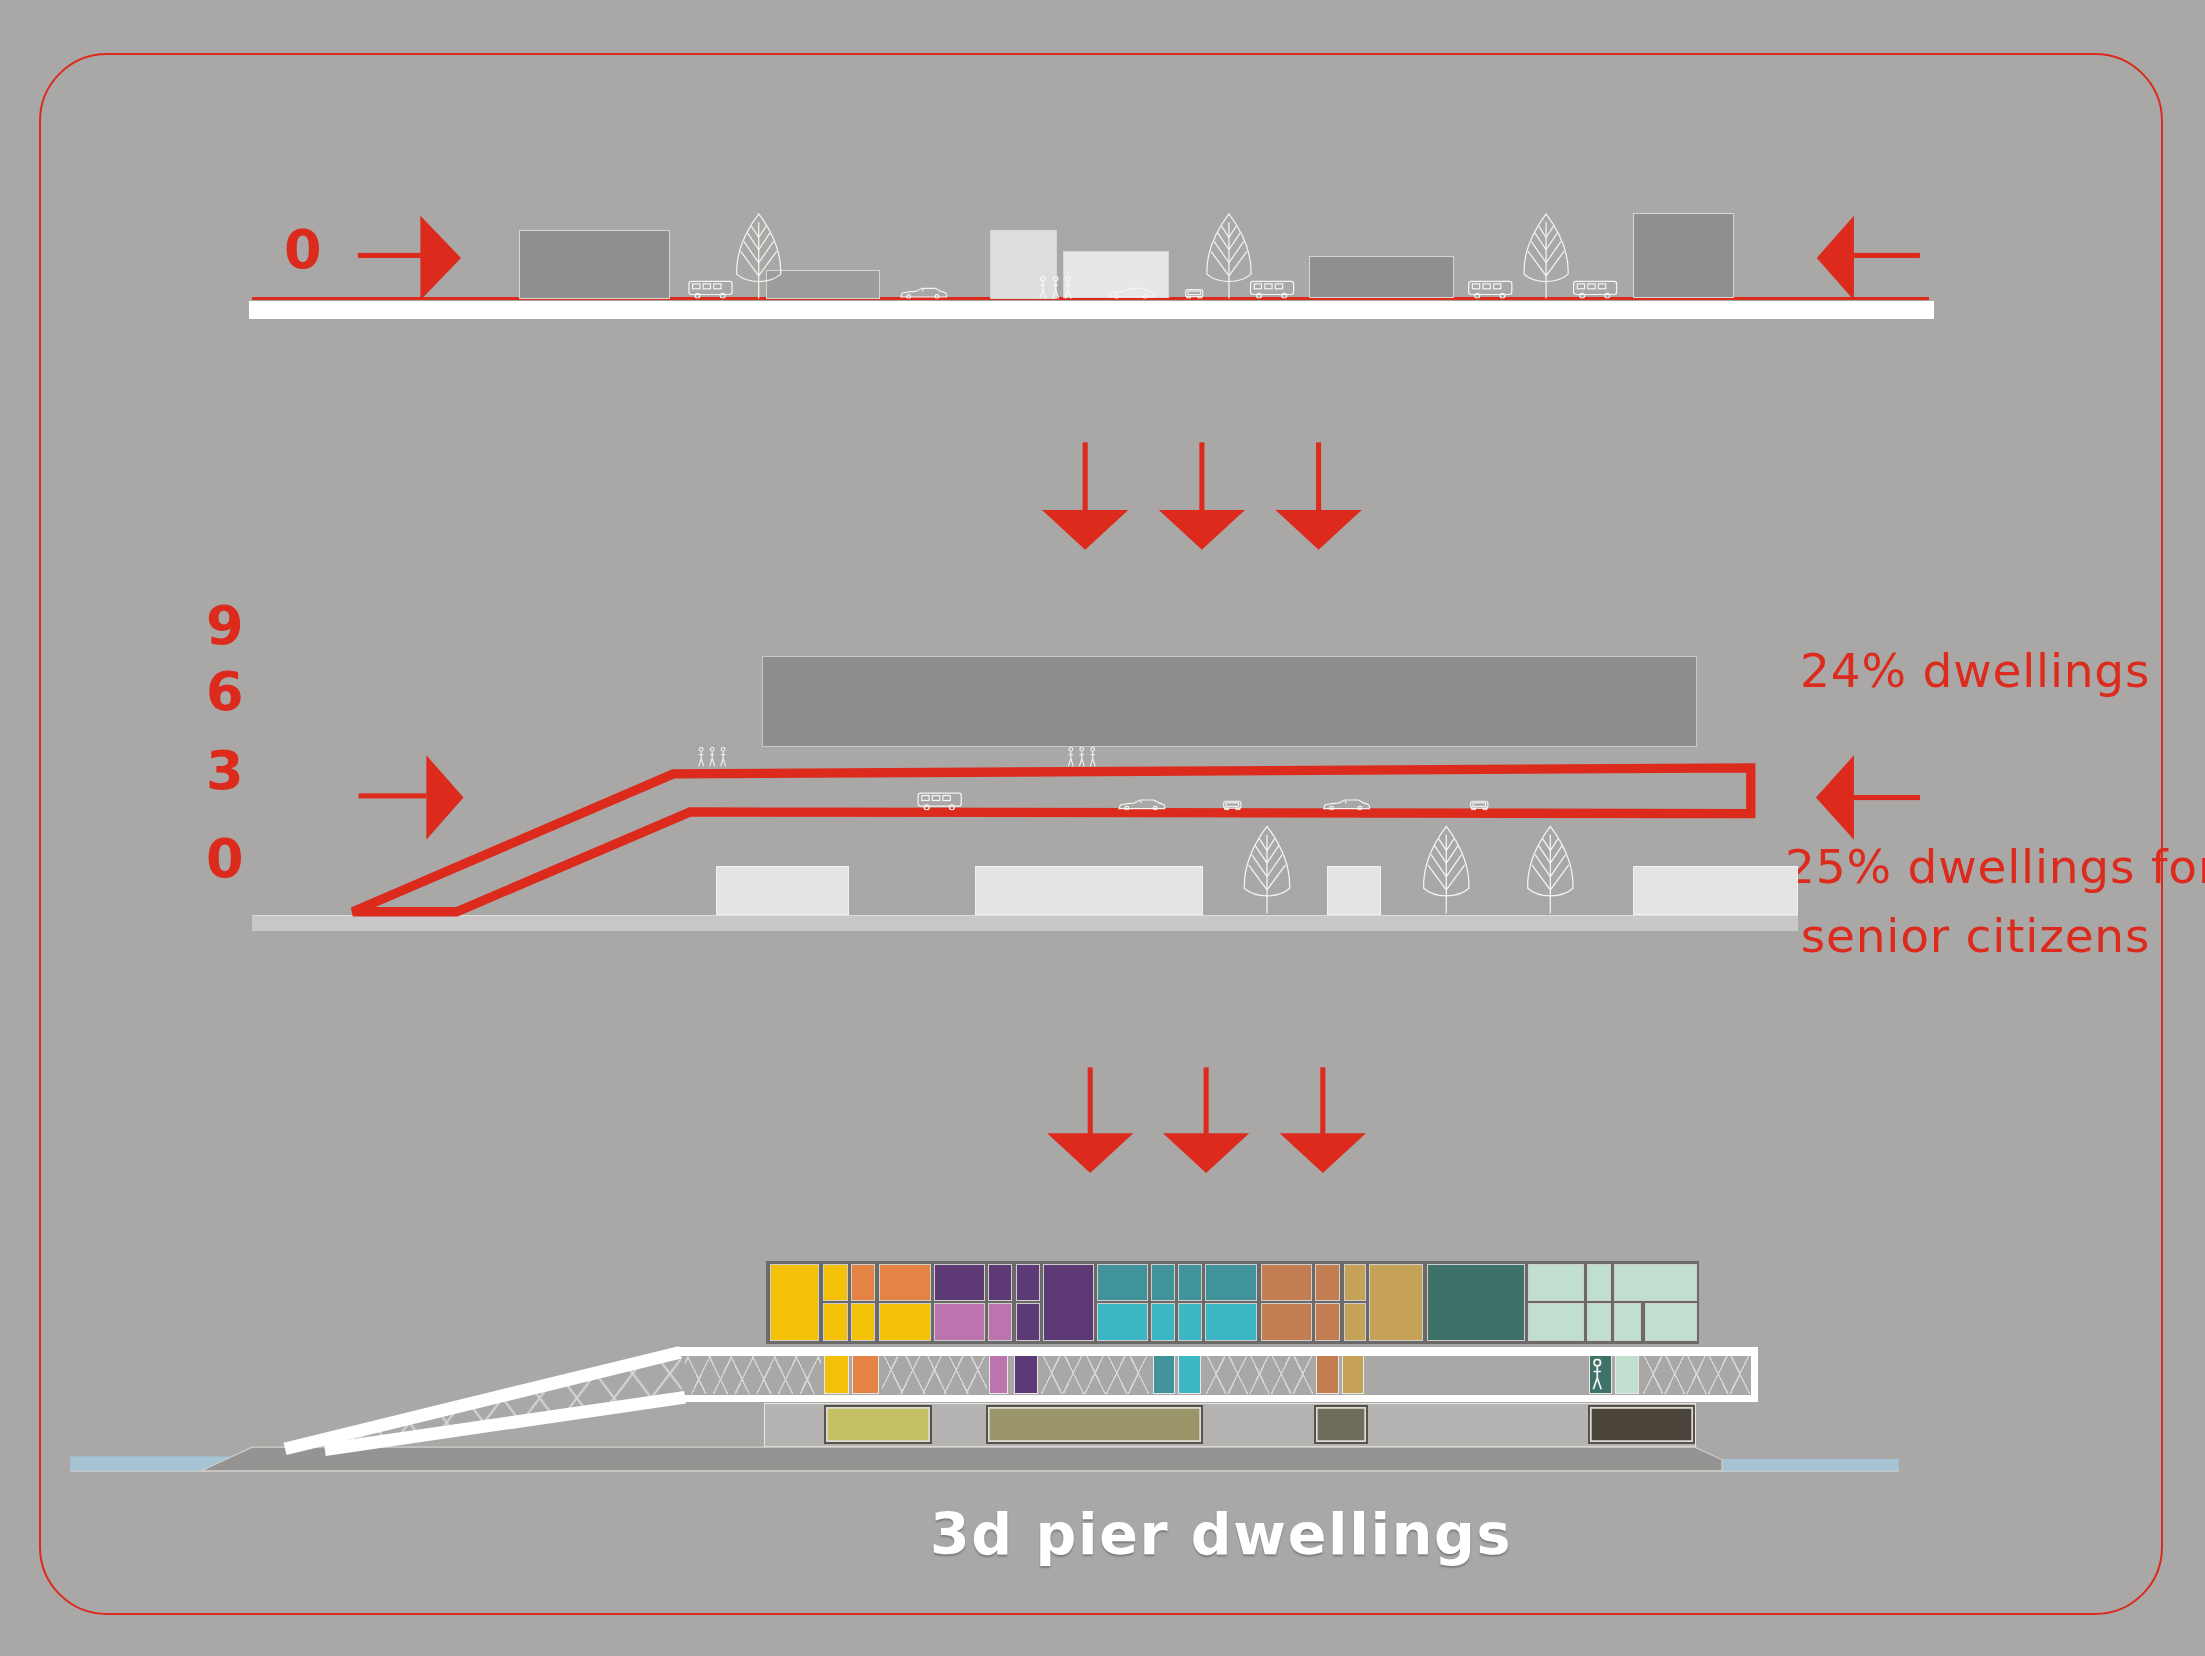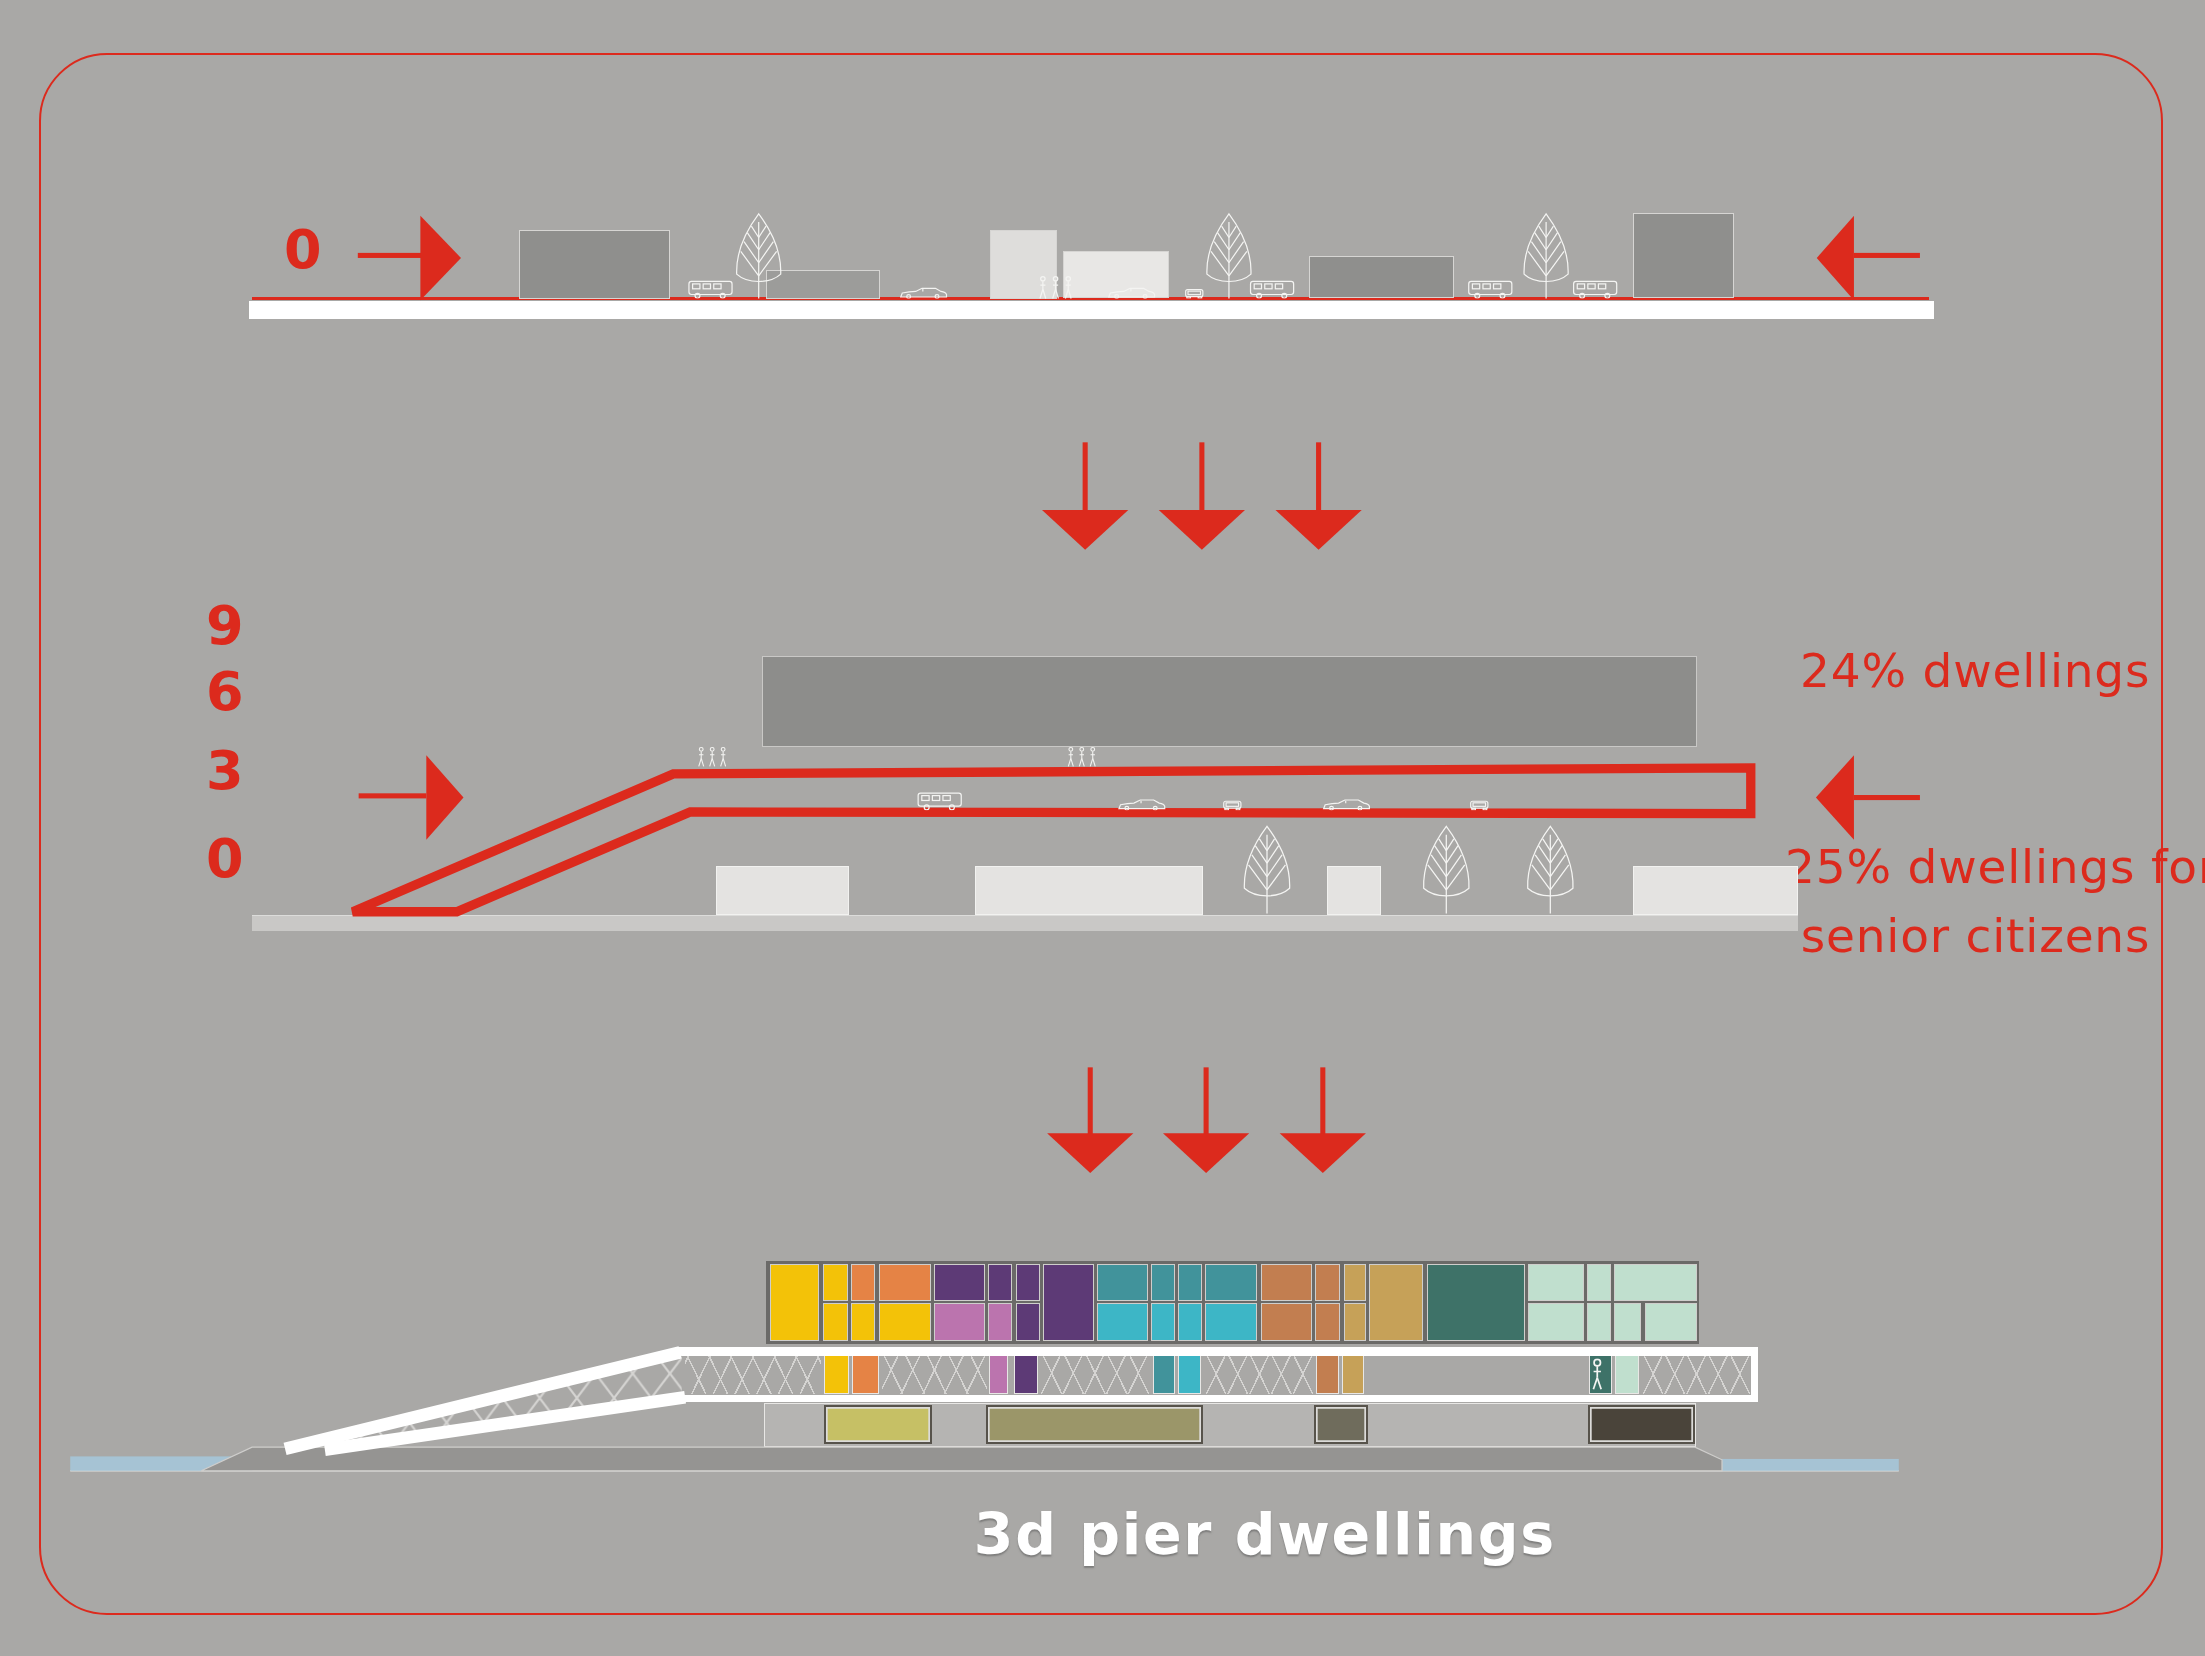--- a/index.html
+++ b/index.html
@@ -3,21 +3,21 @@
 <meta charset="utf-8">
 <style>
   html,body{margin:0;padding:0;background:#a9a8a6;}
   .canvas{position:relative;width:2205px;height:1656px;background:#a9a8a6;overflow:hidden;
           font-family:"DejaVu Sans",sans-serif;}
   .frame{position:absolute;left:39px;top:53px;width:2124px;height:1562px;box-sizing:border-box;
          border:2.5px solid #dc2a1d;border-radius:68px;}
   .abs{position:absolute;}
   .redtext{color:#dc2a1d;font-size:47px;letter-spacing:0.8px;white-space:nowrap;}
   .leveldigit{color:#dc2a1d;font-size:54px;font-weight:bold;}
-  .title{color:#ffffff;font-size:57px;font-weight:bold;letter-spacing:1.7px;text-align:right;
+  .title{color:#ffffff;font-size:57px;font-weight:bold;letter-spacing:1.7px;text-align:left;
          text-shadow:0 1.7px 1.7px rgba(90,90,90,.55);}
   .scene{position:absolute;left:0;top:0;width:2205px;height:1656px;}
   .pier{fill:none;stroke:#dc2a1d;stroke-width:11;stroke-linejoin:miter;}
   .red{fill:#dc2a1d;}
   .deco{stroke:#f4f4f2;fill:none;stroke-width:1.5;}
   .xhatch{background-image:
      repeating-linear-gradient(64deg,transparent 0 18px,#d5d4d2 18px 19.5px),
      repeating-linear-gradient(-64deg,transparent 0 18px,#d5d4d2 18px 19.5px);}
 </style>
 </head>

